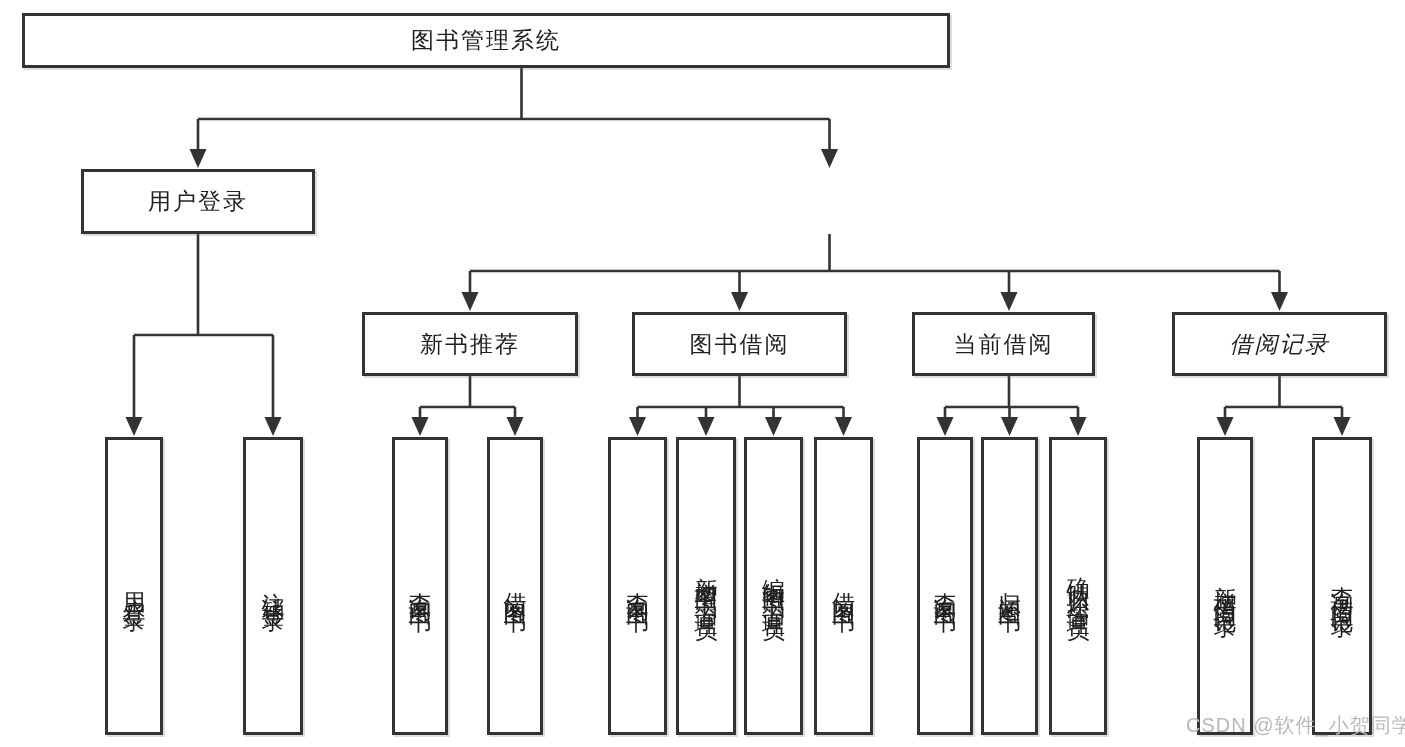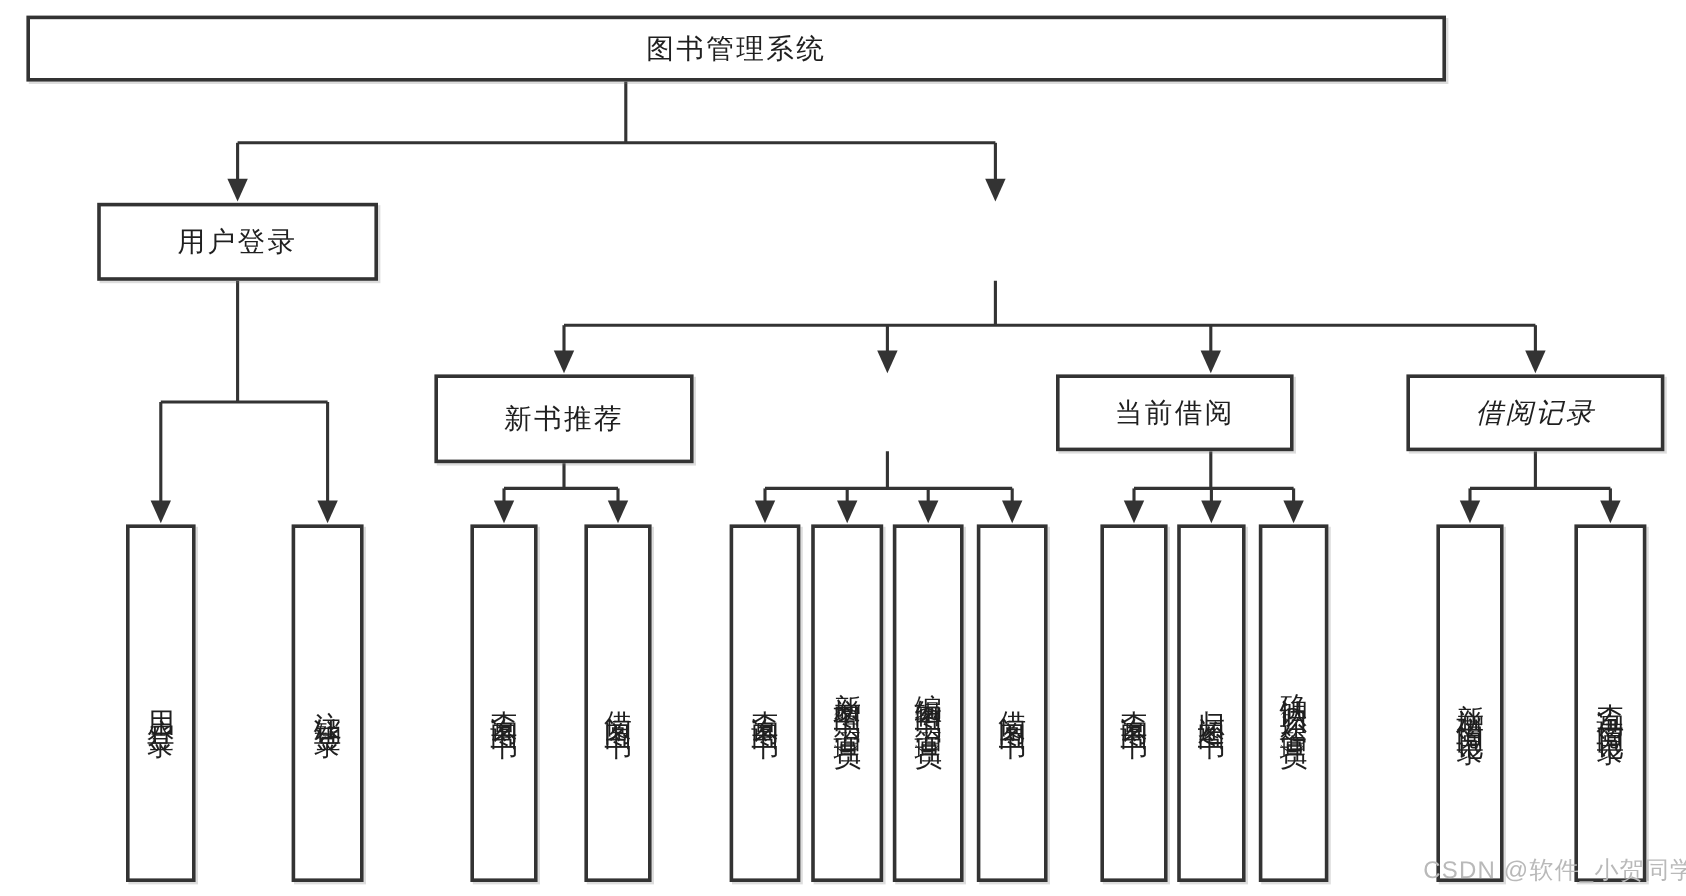--- a/index.html
+++ b/index.html
@@ -100,26 +100,27 @@
     <path d="M1078 407 V418"></path>
       <polygon points="1069.5,417 1086.5,417 1078,436"></polygon>
 
     <path d="M1279.5 376 V407 M1225 407 H1342"></path>
     <path d="M1225 407 V418"></path>
       <polygon points="1216.5,417 1233.5,417 1225,436"></polygon>
     <path d="M1342 407 V418"></path>
       <polygon points="1333.5,417 1350.5,417 1342,436"></polygon>
   </svg>
 
-  <div class="box h" style="left:22px;top:13px;width:1183px;height:55px;">图书管理系统</div>
+  <div class="box h" style="left:22px;top:13px;width:928px;height:55px;">图书管理系统</div>
 
   <div class="box h" style="left:81px;top:169px;width:234px;height:65px;">用户登录</div>
 
-  <div class="box h" style="left:362px;top:312px;width:216px;height:74px;">新书推荐</div>
-  <div class="box h" style="left:880px;top:312px;width:198px;height:64px;">当前借阅</div>
+  <div class="box h" style="left:362px;top:312px;width:216px;height:64px;">新书推荐</div>
+  <div class="box h" style="left:632px;top:312px;width:215px;height:64px;">图书借阅</div>
+  <div class="box h" style="left:912px;top:312px;width:183px;height:64px;">当前借阅</div>
   <div class="box h" style="left:1172px;top:312px;width:215px;height:64px;font-style:italic;">借阅记录</div>
 
   <div class="box v" style="left:105px;top:437px;width:58px;height:298px;">用户登录</div>
   <div class="box v" style="left:243px;top:437px;width:60px;height:298px;">注销登录</div>
 
   <div class="box v" style="left:392px;top:437px;width:56px;height:298px;">查询图书</div>
   <div class="box v" style="left:487px;top:437px;width:56px;height:298px;">借阅图书</div>
 
   <div class="box v" style="left:608px;top:437px;width:59px;height:298px;">查询图书</div>
   <div class="box v" style="left:676px;top:437px;width:60px;height:298px;">新增图书（管理员）</div>

